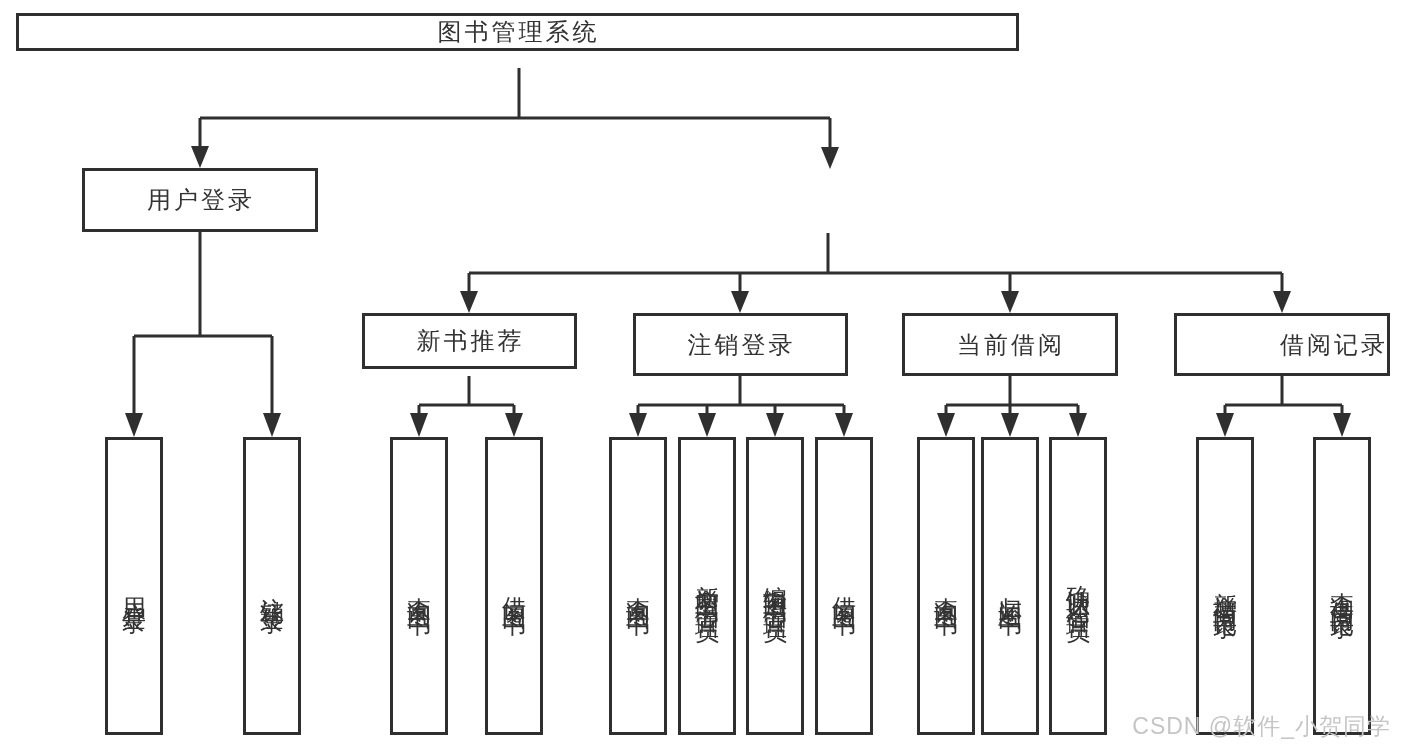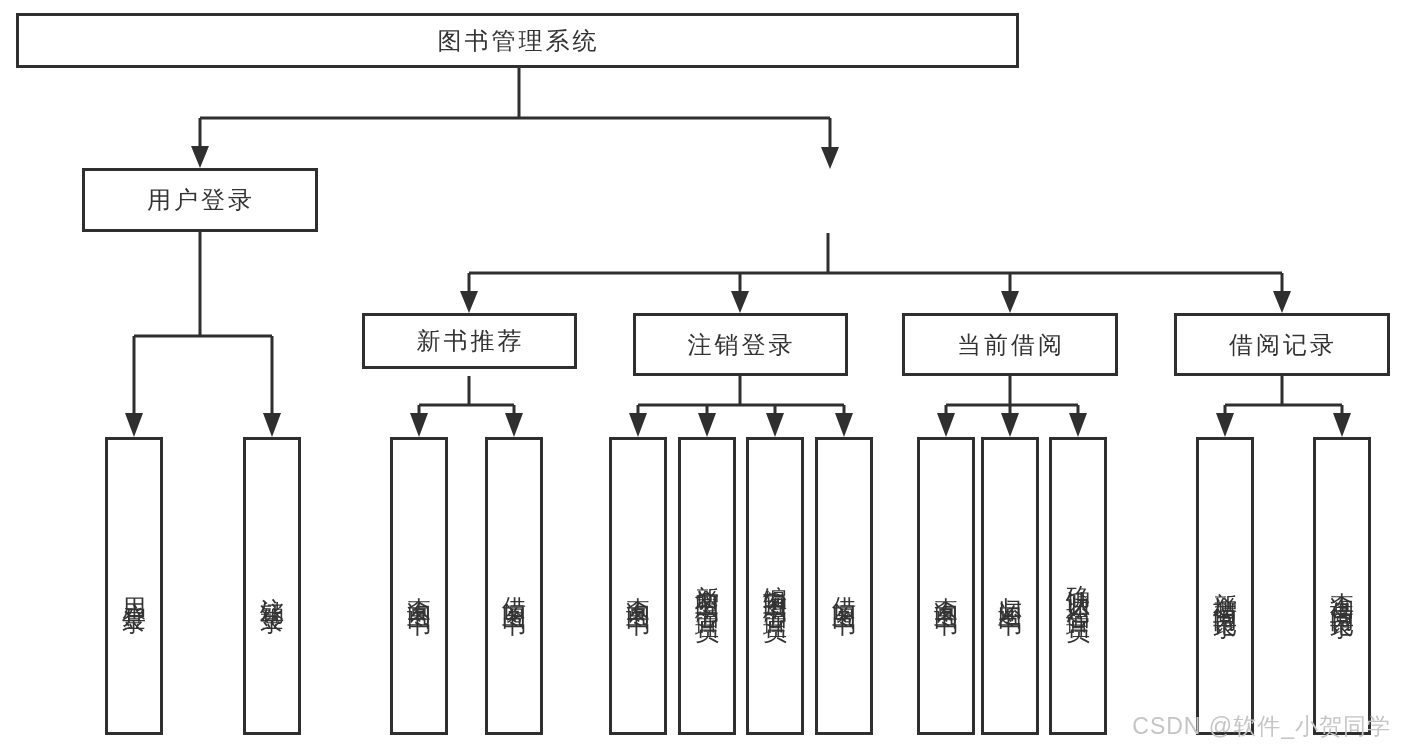--- a/index.html
+++ b/index.html
@@ -31,27 +31,27 @@
     align-items: center;
     justify-content: center;
     z-index: 1;
     font-size: 24px;
     letter-spacing: 3px;
     white-space: nowrap;
   }
   .node .hlabel {
     transform: translateX(1px); 
   }
-  .node-root   { left: 16px;  top: 13px;  width: 1003px; height: 55px; }
+  .node-root   { left: 16px;  top: 13px;  width: 1003px; height: 38px; }
   .node-login  { left: 82px;  top: 168px; width: 236px;  height: 64px; }
   .node-mgmt   { left: 710px; top: 169px; width: 236px;  height: 64px; }
   .node-newbook{ left: 362px; top: 313px; width: 215px;  height: 56px; }
   .node-borrow { left: 633px; top: 313px; width: 215px;  height: 63px; }
   .node-current{ left: 902px; top: 313px; width: 216px;  height: 63px; }
-  .node-record { left: 1174px;top: 313px; width: 216px;  height: 63px; }
+  .node-record { left: 1174px;top: 313px; width: 216px;  height: 63px; justify-content: flex-end; }
 
   .leaf {
     top: 437px;
     width: 58px;
     height: 298px;
   }
   .leaf .vlabel {
     writing-mode: vertical-rl;
     text-orientation: mixed;
     font-size: 24px;

